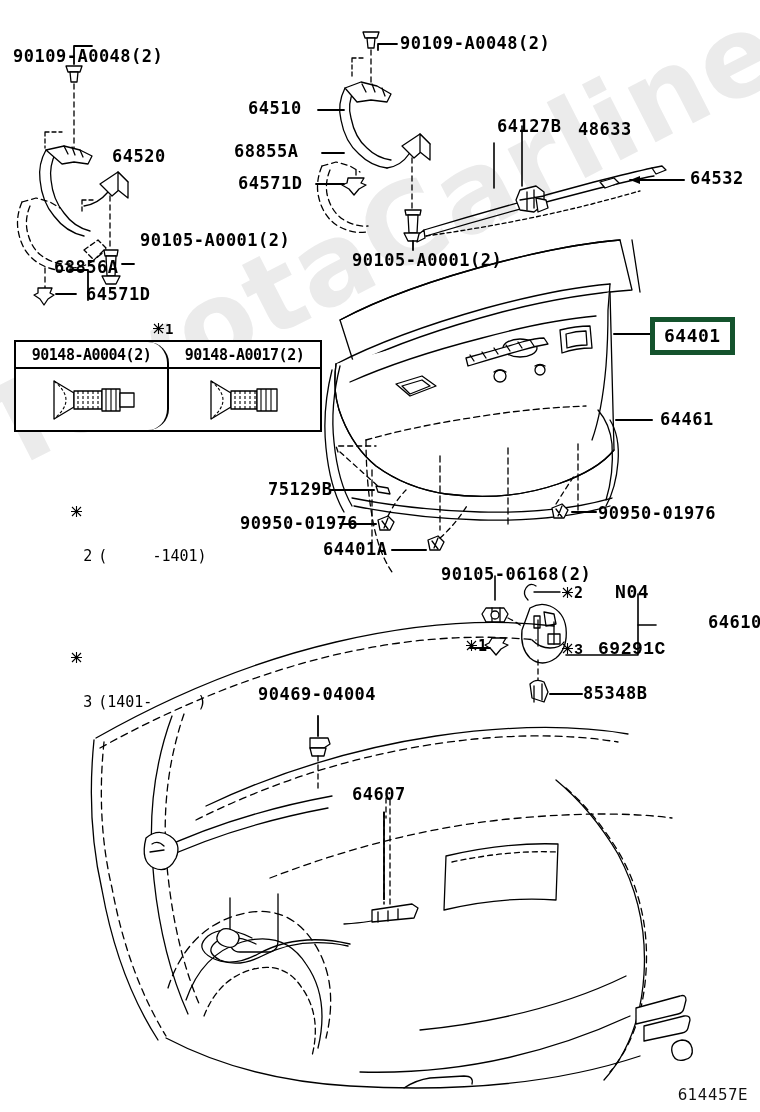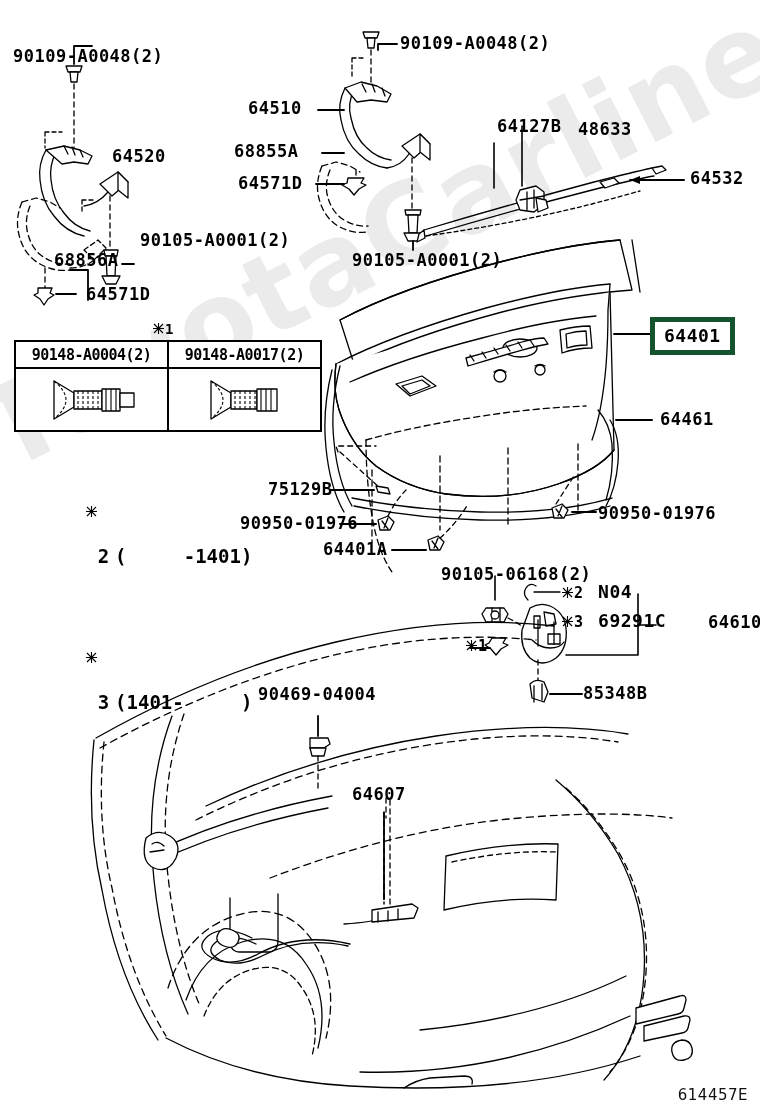--- a/index.html
+++ b/index.html
@@ -32,32 +32,32 @@
       font-weight:700;font-size:18px;letter-spacing:0.5px;color:#000;}
 
   
   .komejirushi{display:inline-block;position:relative;width:13px;height:13px;
        vertical-align:-1px;}
   .komejirushi svg{position:absolute;left:0;top:0;}
 
   
   #clip-table{position:absolute;left:14px;top:340px;width:304px;height:88px;
       border:2px solid #000;z-index:5;background:#fff;display:flex;}
-  #clip-table .col{flex:1;display:flex;flex-direction:column;}
+  #clip-table .col{flex:1;display:flex;flex-direction:column;border-radius:21px;}
   #clip-table .col:first-child{border-right:2px solid #000;}
   #clip-table .th{height:25px;border-bottom:2px solid #000;
       display:flex;align-items:center;justify-content:center;
       font-family:"DejaVu Sans Mono","Liberation Mono",monospace;
       font-weight:700;font-size:15px;letter-spacing:-0.5px;white-space:nowrap;}
   #clip-table .td{flex:1;display:flex;align-items:center;justify-content:center;}
   .tbl-title{position:absolute;left:152px;top:321px;z-index:5;font-size:14px;
       font-weight:700;font-family:"DejaVu Sans Mono","Liberation Mono",monospace;}
 
-  .notes{position:absolute;left:16px;top:442px;z-index:5;font-size:19px;
-      font-weight:700;line-height:21px;
+  .notes{position:absolute;left:16px;top:442px;z-index:5;font-size:15px;
+      font-weight:400;line-height:21px;
       font-family:"DejaVu Sans Mono","Liberation Mono",monospace;white-space:pre;}
 
   .diagid{position:absolute;right:12px;bottom:8px;z-index:5;
       font-family:"DejaVu Sans","Liberation Sans",sans-serif;
       font-size:15px;color:#111;letter-spacing:0.5px;}
 </style>
 </head>
 <body>
 
 <div id="stage">
@@ -302,21 +302,21 @@
     </g>
 
     <g stroke="#000" stroke-width="1.8" fill="none">
       <path d="M384 812 L384 900"></path>
     </g>
   </svg>
 
   <div class="lbl" style="left:13px;top:48px;">90109-A0048(2)</div>
   <div class="lbl" style="left:96px;top:148px;margin-left:16px;">64520</div>
   <div class="lbl" style="left:140px;top:232px;">90105-A0001(2)</div>
-  <div class="lbl" style="left:54px;top:252px;">68856A</div>
+  <div class="lbl" style="left:54px;top:259px;">68856A</div>
   <div class="lbl" style="left:86px;top:286px;">64571D</div>
 
   <div class="lbl" style="left:400px;top:35px;">90109-A0048(2)</div>
   <div class="lbl" style="left:248px;top:100px;">64510</div>
   <div class="lbl" style="left:234px;top:143px;">68855A</div>
   <div class="lbl" style="left:238px;top:175px;">64571D</div>
   <div class="lbl" style="left:352px;top:252px;">90105-A0001(2)</div>
 
   <div class="lbl" style="left:497px;top:118px;">64127B</div>
   <div class="lbl" style="left:578px;top:121px;">48633</div>
@@ -333,24 +333,24 @@
   <div class="lbl" style="left:441px;top:566px;">90105-06168(2)</div>
 
   <div class="lbl sm" style="left:561px;top:583px;">
     <span class="komejirushi">
       <svg width="13" height="13" viewBox="0 0 13 13">
         <g stroke="#000" stroke-width="1.1" fill="none">
           <path d="M2 2 L11 11 M11 2 L2 11 M6.5 1 L6.5 12 M1 6.5 L12 6.5"></path>
         </g>
       </svg>
     </span><span>2</span>
-    <span class="big" style="font-size:18px;margin-left:5px;">N04</span>
-  </div>
-
-  <div class="lbl sm" style="left:561px;top:612px;">
+    <span class="big" style="font-size:18px;margin-left:22px;">N04</span>
+  </div>
+
+  <div class="lbl sm" style="left:561px;top:640px;font-family:Liberation Mono, monospace;">
     <span class="komejirushi">
       <svg width="13" height="13" viewBox="0 0 13 13">
         <g stroke="#000" stroke-width="1.1" fill="none">
           <path d="M2 2 L11 11 M11 2 L2 11 M6.5 1 L6.5 12 M1 6.5 L12 6.5"></path>
         </g>
       </svg>
     </span><span>3</span>
     <span class="big" style="font-size:18px;margin-left:5px;">69291C</span>
   </div>
 

